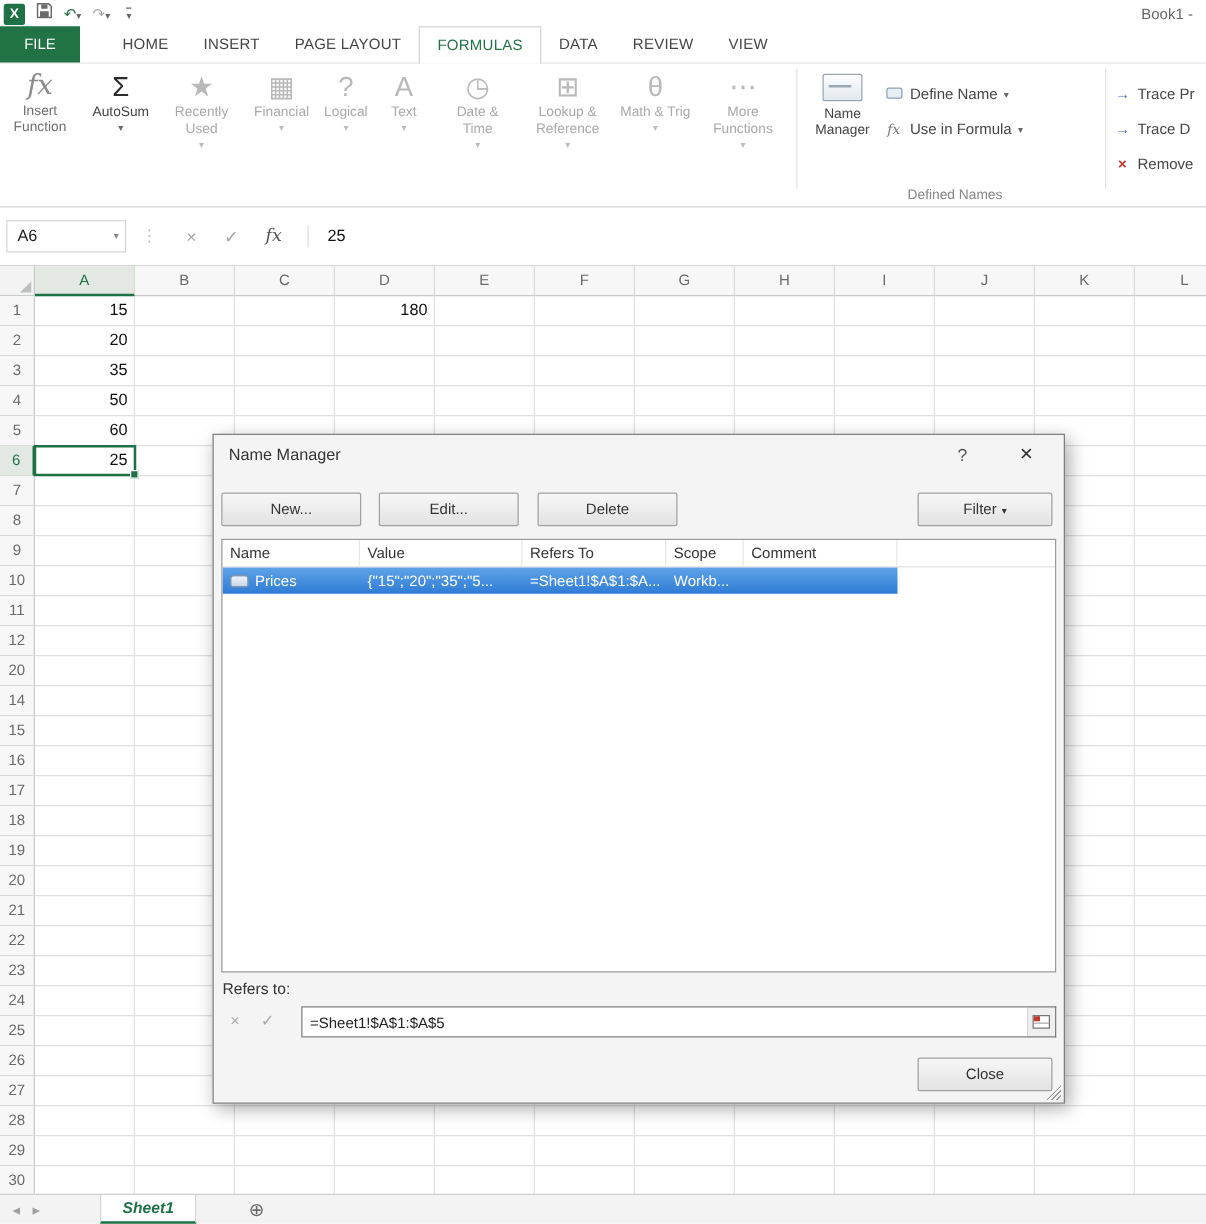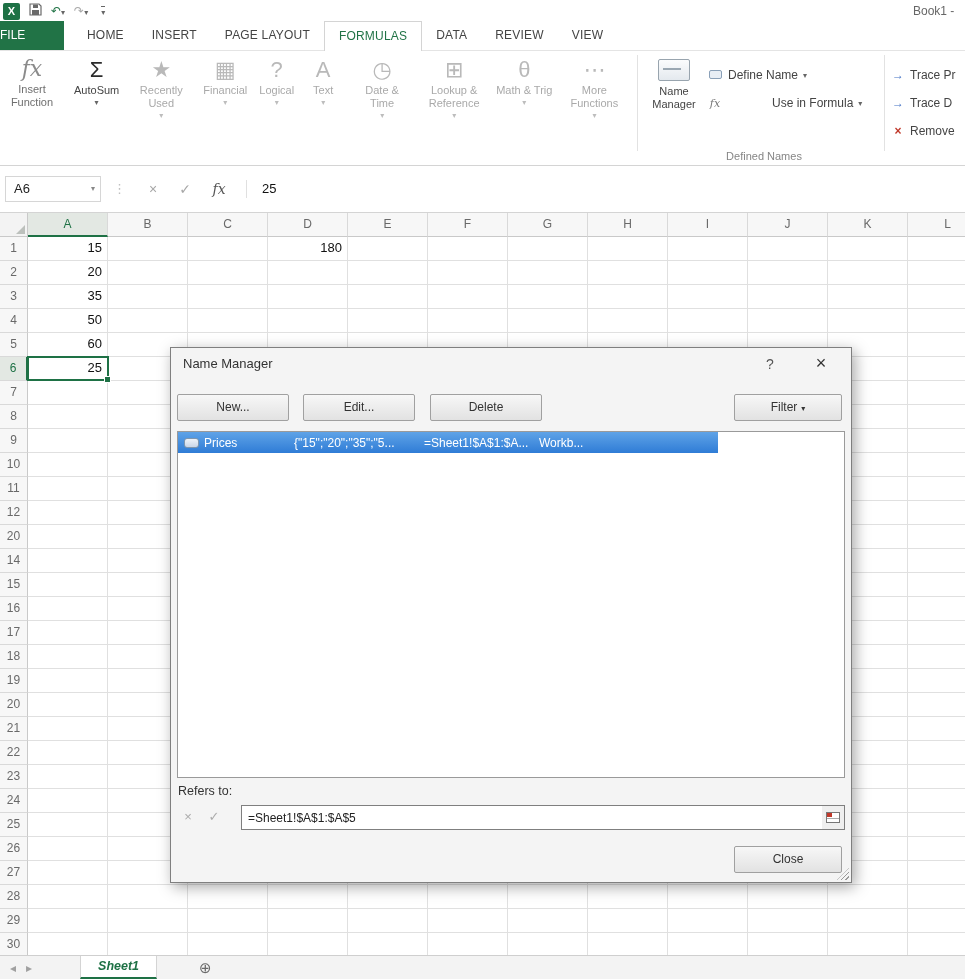--- a/index.html
+++ b/index.html
@@ -14,21 +14,21 @@
   .qat-btn { font-size:12px; color:#217346; line-height:22px; }
   .qat-btn.gray { color:#a9a9a9; }
   .qat-caret { font-size:8px; color:#666; }
   .qat-custom { font-size:8px; color:#666; border-top:1px solid #666; padding-top:1px; margin-left:4px;}
   #book-title { position:absolute; left:913px; top:0; line-height:22px; font-size:12px; color:#666; white-space:nowrap; }
 
   
   #tabrow { position:absolute; left:0; top:22px; width:965px; height:29px; background:#fff;
     border-bottom:1px solid #e4e4e4; display:flex; align-items:flex-end; }
   .ftab { background:#217346; color:#fff; width:64px; height:29px; line-height:29px;
-    text-align:left; font-size:12px; margin-right:9px; }
+    text-align:center; font-size:12px; margin-right:20px; }
   .rtab { padding:0 14px; height:29px; line-height:29px; font-size:12px; color:#444; letter-spacing:.2px; }
   .rtab.active { background:#fff; color:#217346; border:1px solid #d4d4d4; border-bottom:none;
     height:30px; line-height:29px; margin-bottom:-1px; z-index:2; }
 
   
   #ribbon { position:absolute; left:0; top:51px; width:965px; height:115px; background:#fff;
     border-bottom:1px solid #d4d4d4; overflow:hidden; }
   .vsep { position:absolute; top:4px; height:96px; width:1px; background:#e2e2e2; }
   .grouplabel { position:absolute; bottom:3px; font-size:11px; color:#868686; text-align:center; }
 
@@ -248,21 +248,21 @@
     <div class="blabel">Name Manager</div>
   </div>
   <div id="dn-items">
       <div class="dn-row">
         <div class="dn-ico"><div class="tag-ico"></div></div>
         <div style="display: inline;">Define Name</div>
         <div class="dn-caret">▾</div>
       </div>
       <div class="dn-row">
         <div class="dn-ico fx-ico">fx</div>
-        <div style="display: inline; margin-left: 44px;">Use in Formula</div>
+        <div style="display: inline;">Use in Formula</div>
         <div class="dn-caret">▾</div>
       </div>
     </div>
   <div class="grouplabel" style="left:645px;width:238px;">Defined Names</div>
   <div class="vsep" style="left:884px;"></div>
 
   <div id="audit-items">
       <div class="au-row">
         <div class="au-ico blue">→</div>
         <div>Trace Pr</div>
@@ -766,20 +766,27 @@
   <div class="dlg-close">×</div>
 
   <div class="db" id="db-new">New...</div>
   <div class="db" id="db-edit">Edit...</div>
   <div class="db" id="db-del">Delete</div>
   <div class="db" id="db-filter">
     <span>Filter</span><span class="f-caret">▾</span>
   </div>
 
   <div class="dlist">
+    <div id="dl-headers">
+        <div class="dcol w0">Name</div>
+        <div class="dcol w1">Value</div>
+        <div class="dcol w2">Refers To</div>
+        <div class="dcol w3">Scope</div>
+        <div class="dcol w4">Comment</div>
+      </div>
     <div id="dl-rows">
         <div class="drow">
           <div class="dcell w0">
             <div class="tagicon"></div>
             <div style="display: inline;">Prices</div>
           </div>
           <div class="dcell w1">{"15";"20";"35";"5...</div>
           <div class="dcell w2">=Sheet1!$A$1:$A...</div>
           <div class="dcell w3">Workb...</div>
           <div class="dcell w4"></div>

